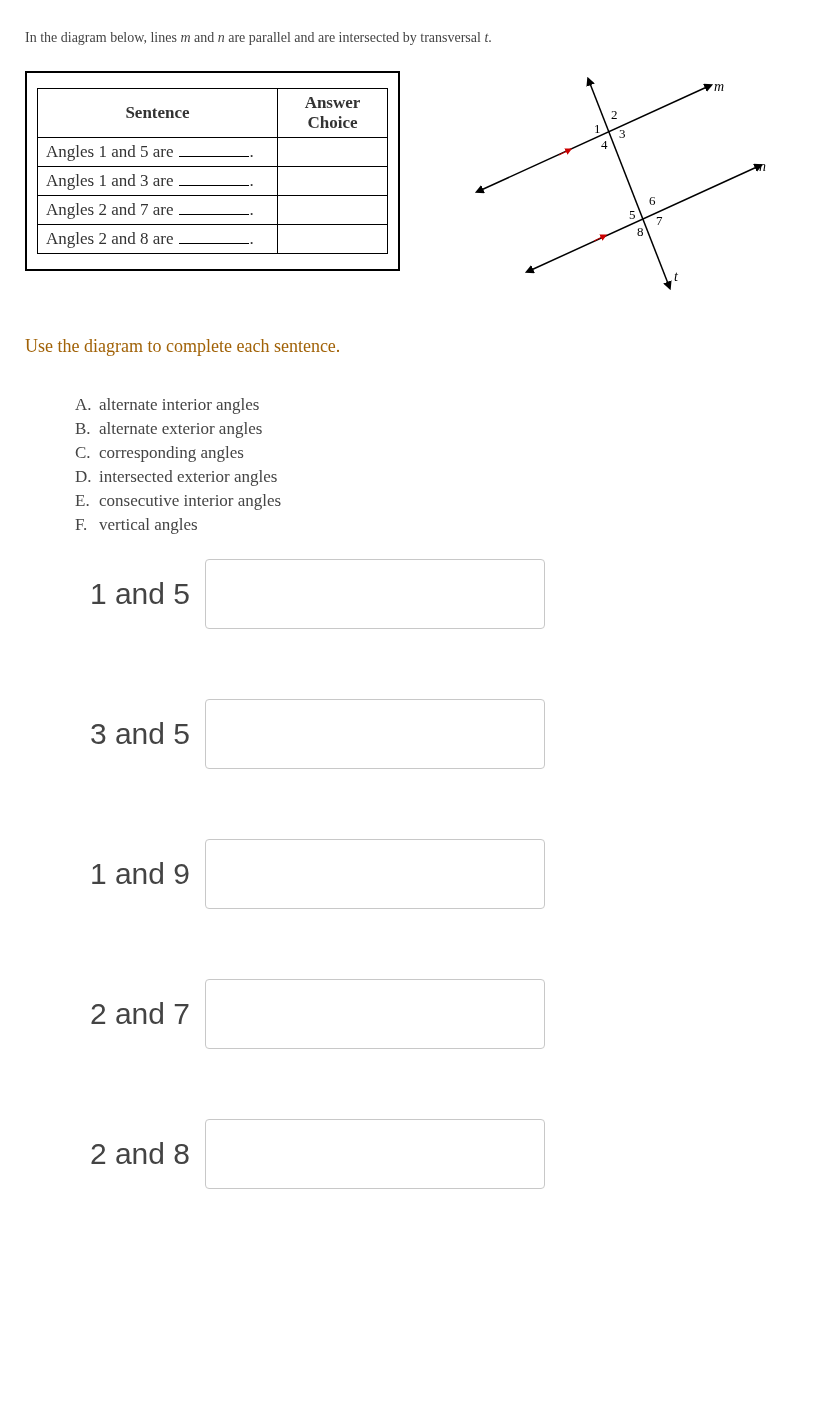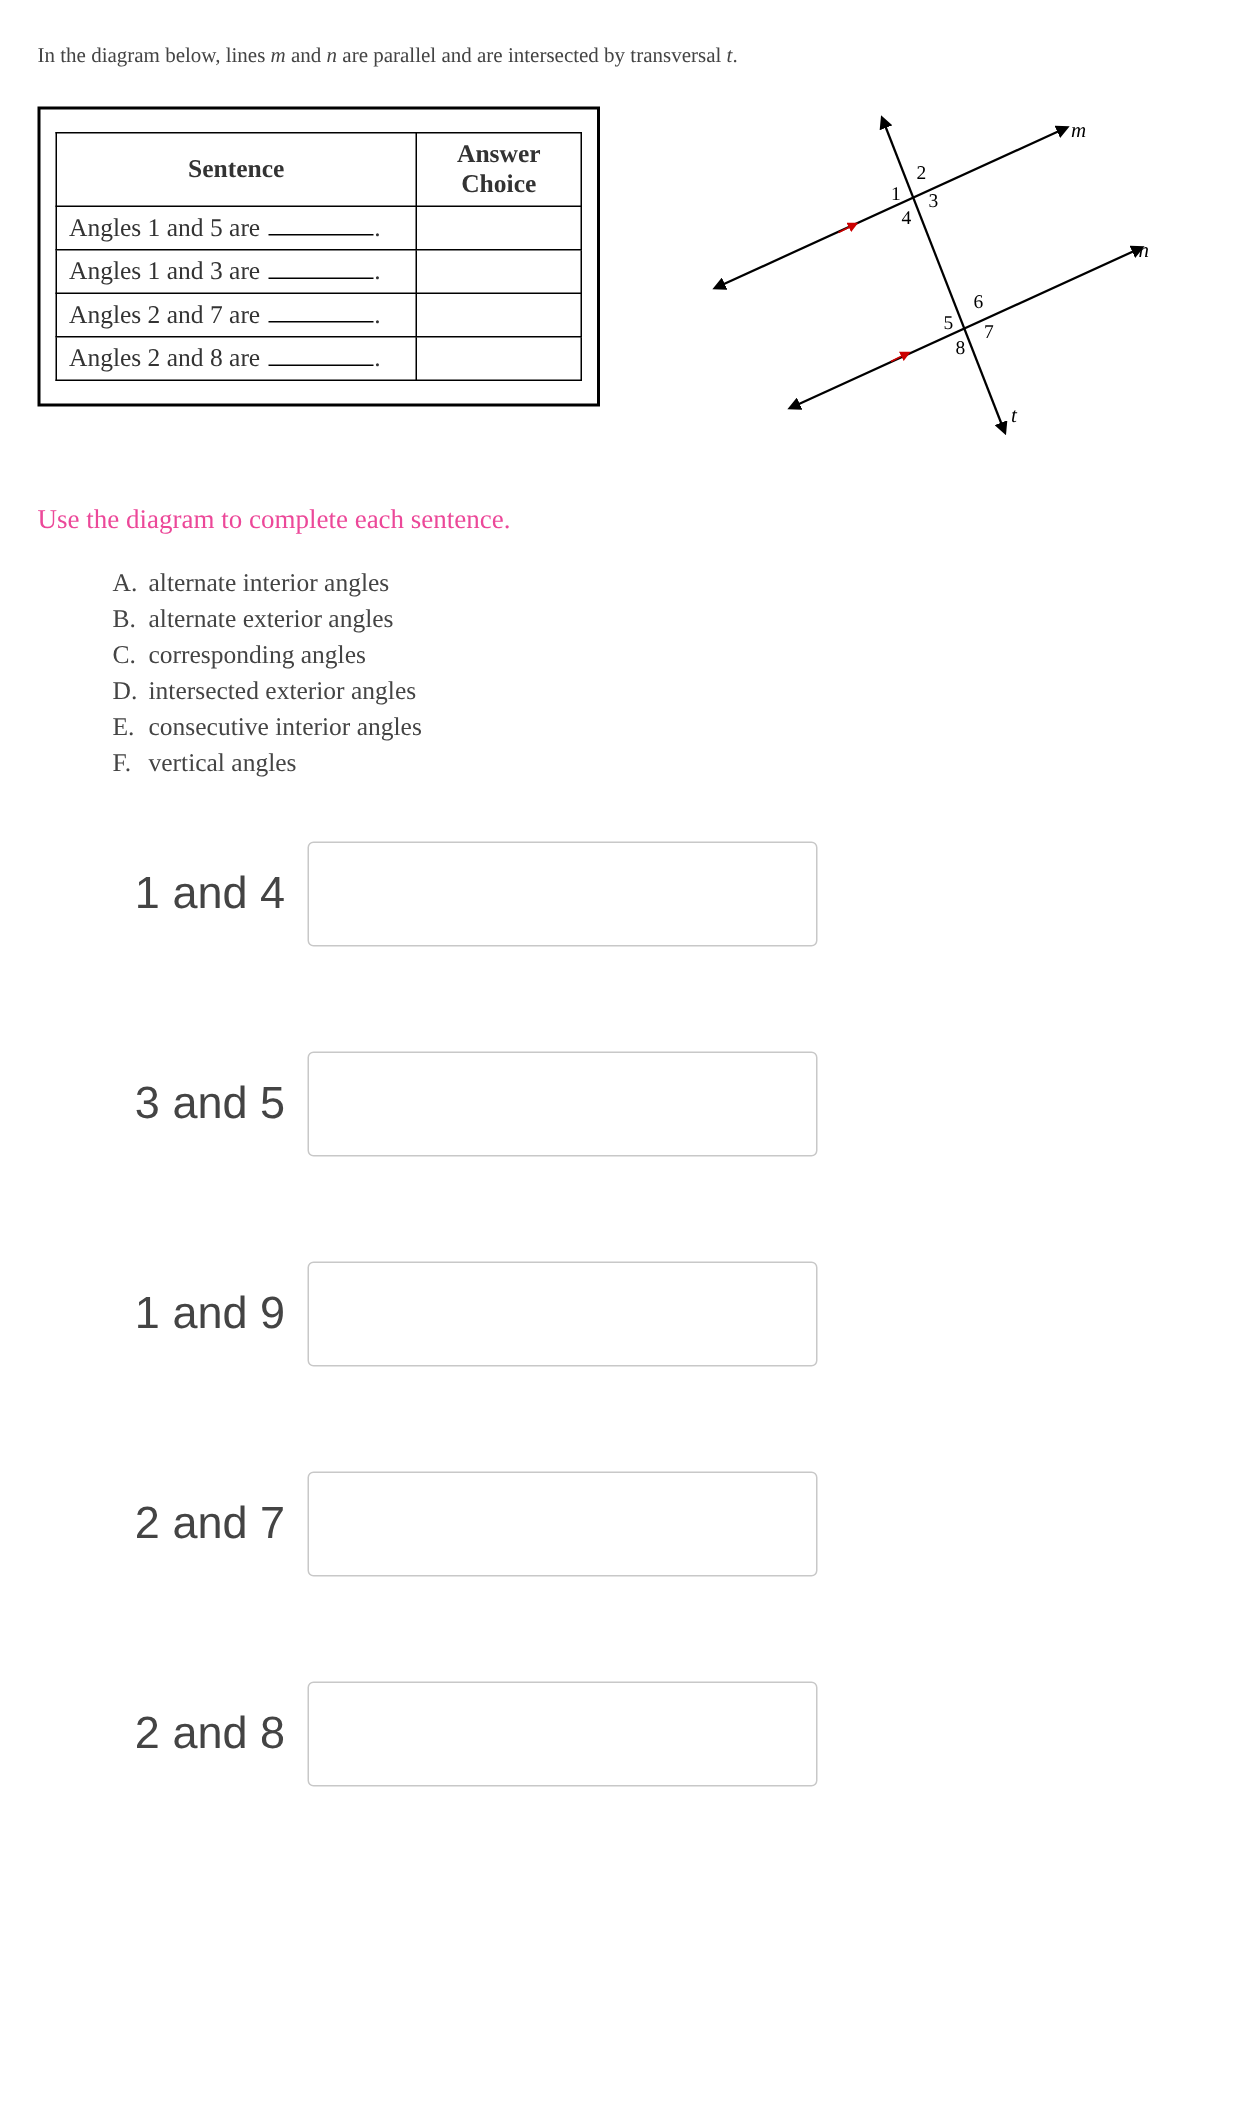--- a/index.html
+++ b/index.html
@@ -51,27 +51,27 @@
     }
     .diagram-wrap {
       flex: 1;
       display: flex;
       justify-content: center;
       align-items: center;
     }
     svg { display: block; }
     .instruct {
       font-size: 18px;
-      color: #ec4899;
-      margin-bottom: 20px;
+      color: #a16207;
+      margin-bottom: 36px;
     }
     ol.choices {
       list-style: none;
       padding-left: 50px;
-      margin-bottom: 40px;
+      margin-bottom: 22px;
     }
     ol.choices li {
       font-size: 17px;
       color: #444;
       padding: 2px 0;
     }
     ol.choices li .letter { display: inline-block; width: 24px; font-weight: normal; }
     .answer-rows { padding-left: 30px; }
     .answer-row {
       display: flex;
@@ -178,21 +178,21 @@
   <li><span class="letter">A.</span><span>alternate interior angles</span></li>
   <li><span class="letter">B.</span><span>alternate exterior angles</span></li>
   <li><span class="letter">C.</span><span>corresponding angles</span></li>
   <li><span class="letter">D.</span><span>intersected exterior angles</span></li>
   <li><span class="letter">E.</span><span>consecutive interior angles</span></li>
   <li><span class="letter">F.</span><span>vertical angles</span></li>
 </ol>
 
 <div class="answer-rows">
   <div class="answer-row">
-    <div class="answer-label">1 and 4</div>
+    <div class="answer-label">1 and 5</div>
     <input class="answer-input" type="text" style="">
   </div>
   <div class="answer-row">
     <div class="answer-label">3 and 5</div>
     <input class="answer-input" type="text" style="">
   </div>
   <div class="answer-row">
     <div class="answer-label">1 and 9</div>
     <input class="answer-input" type="text" style="">
   </div>

